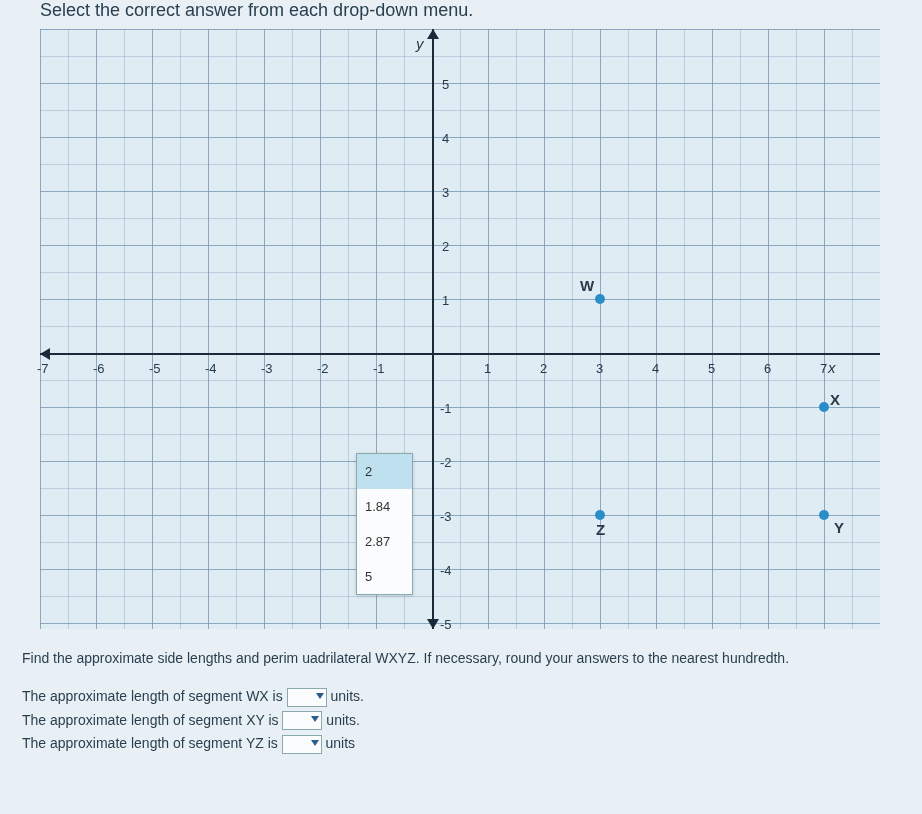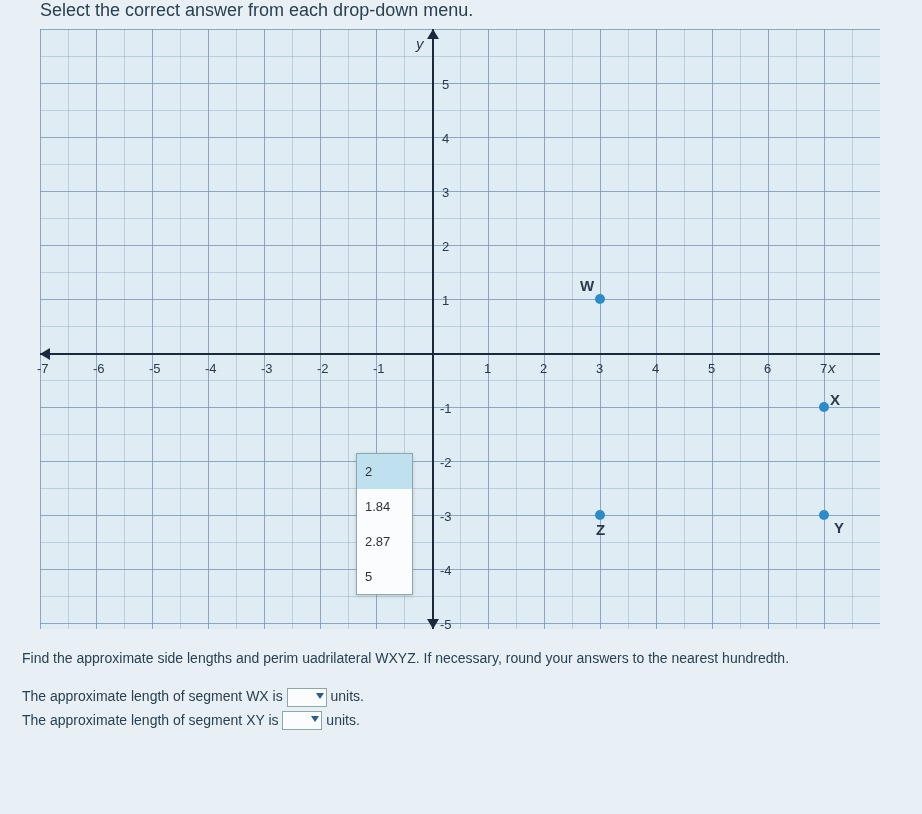--- a/index.html
+++ b/index.html
@@ -206,13 +206,18 @@
   <div>
     <span class="inline">The approximate length of segment WX is </span>
     <span class="sel-box"><span class="sel-arrow"></span></span>
     <span class="inline"> units.</span>
   </div>
   <div>
     <span class="inline">The approximate length of segment XY is </span>
     <span class="sel-box"><span class="sel-arrow"></span></span>
     <span class="inline"> units.</span>
   </div>
+  <div>
+    <span class="inline">The approximate length of segment YZ is </span>
+    <span class="sel-box"><span class="sel-arrow"></span></span>
+    <span class="inline"> units</span>
+  </div>
 </div>
 
 </body></html>

